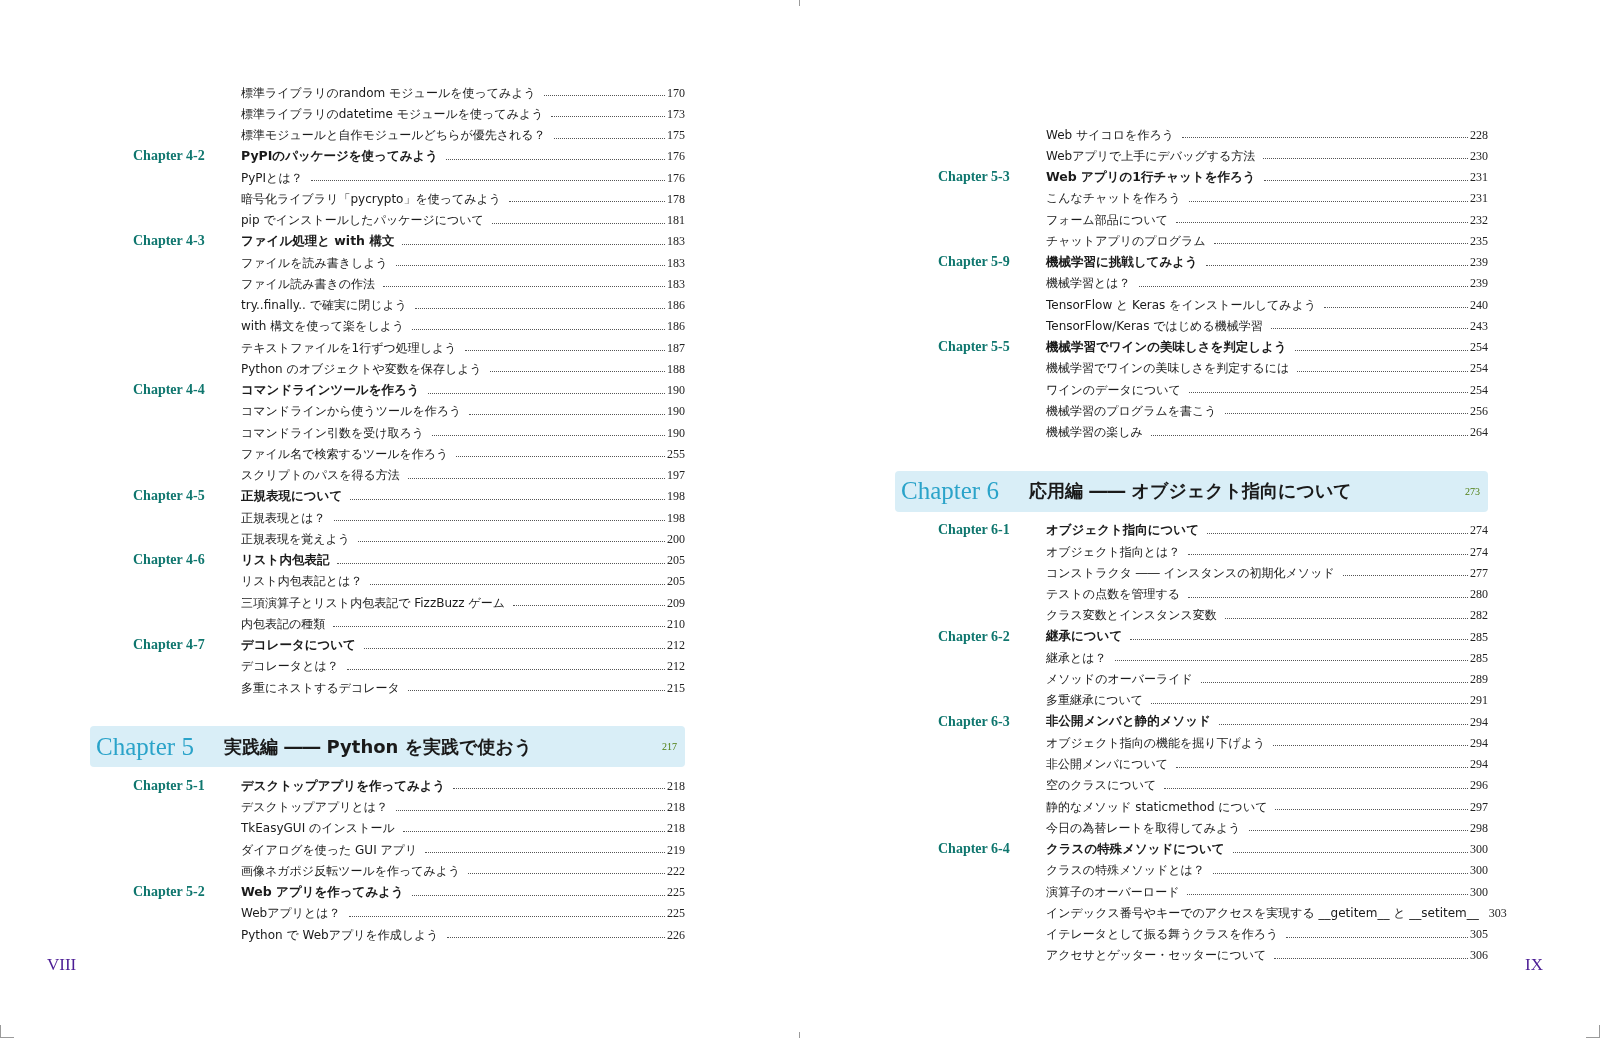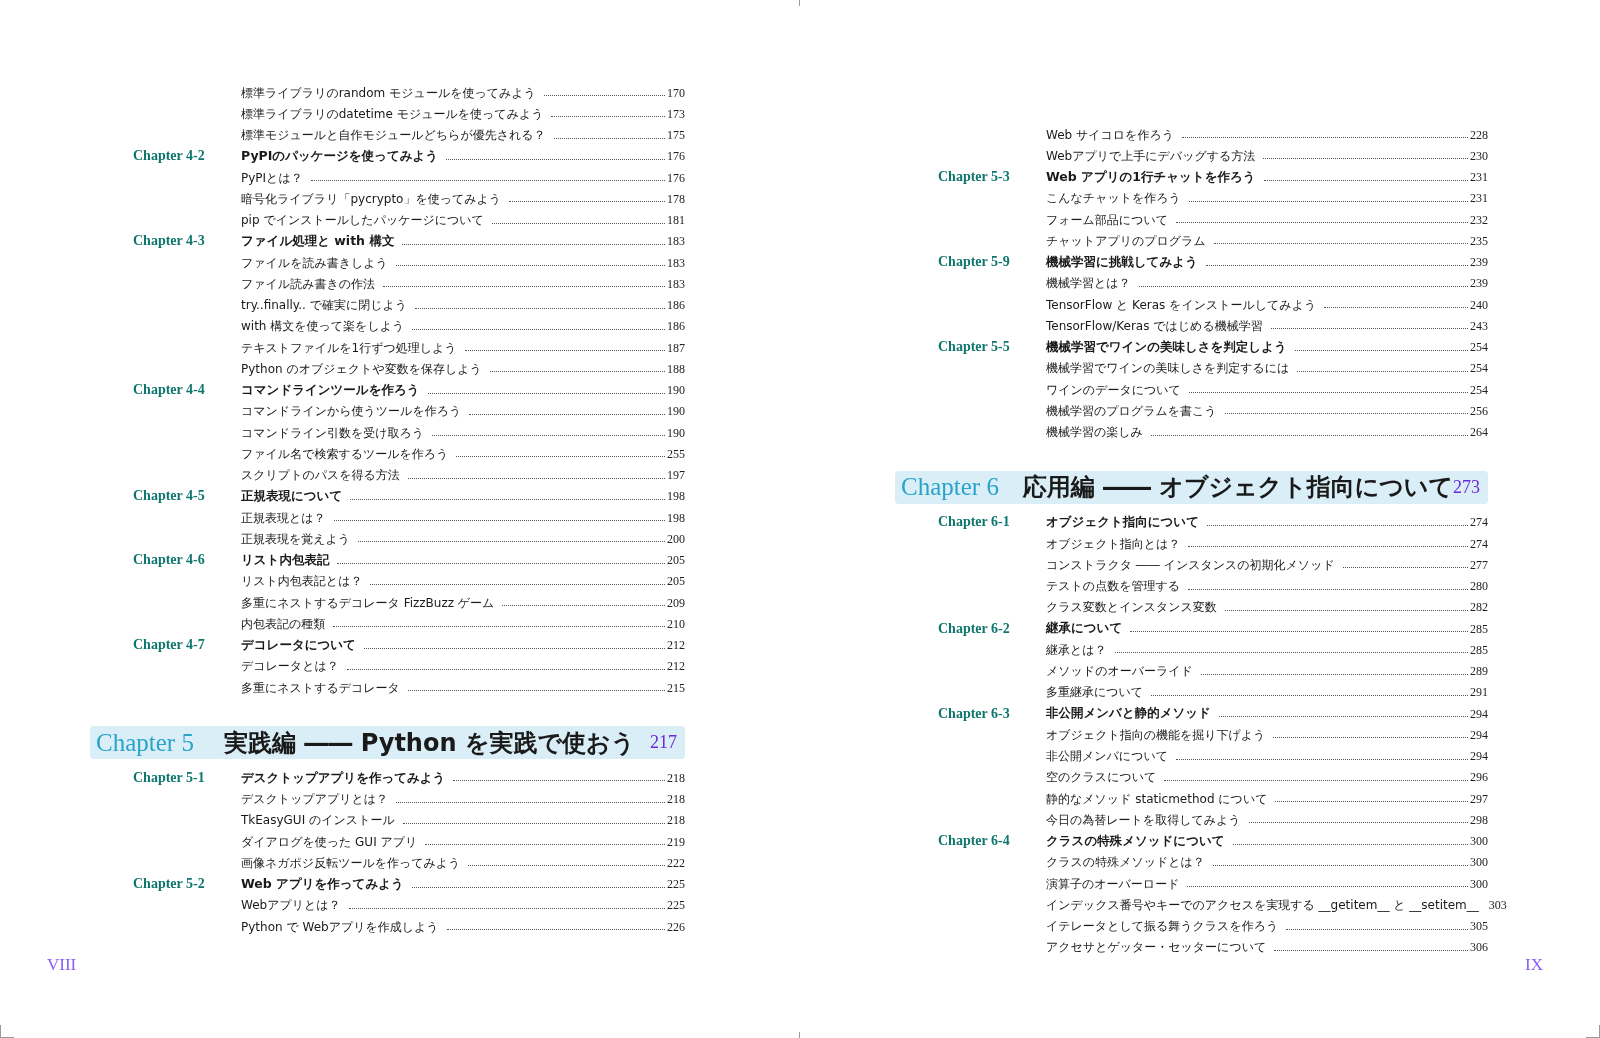--- a/index.html
+++ b/index.html
@@ -37,36 +37,36 @@
       width: 132px; margin-left: 40px; margin-right: -24px;
       font-family: "Liberation Serif", "DejaVu Serif", serif;
       font-weight: bold; font-size: 14px; color: #0f766e;
       white-space: nowrap;
     }
     .page-right .row.sec .chap { margin-left: 40px; }
     .row.sec .label { font-weight: bold; font-size: 12.5px; }
 
     .part {
       position: relative; display: flex; align-items: center;
-      height: 33px; background: #d9eef7; border-radius: 4px;
+      height: 41px; background: #d9eef7; border-radius: 4px;
       margin: 28px 0 8px -3px; padding: 0 8px 0 6px;
     }
     .part .chap {
       width: 128px; white-space: nowrap;
       font-family: "Liberation Serif", "DejaVu Serif", serif;
       font-size: 25px; color: #2aa3c9;
     }
-    .part .title { flex: 1; font-weight: bold; font-size: 24px; white-space: nowrap; }
+    .part .title { flex: 1; font-weight: bold; font-size: 18px; white-space: nowrap; }
     .part .num {
-      font-family: "Liberation Serif", "DejaVu Serif", serif; font-size: 18px; color: #6d28d9;
+      font-family: "Liberation Serif", "DejaVu Serif", serif; font-size: 10px; color: #4d7c0f;
     }
 
     .folio {
       position: absolute; top: 955px;
-      font-family: "Liberation Serif", "DejaVu Serif", serif; font-size: 17px; color: #8b5cf6;
+      font-family: "Liberation Serif", "DejaVu Serif", serif; font-size: 17px; color: #4c1d95;
     }
     .page-left .folio { left: 47px; }
     .page-right .folio { right: 57px; }
 
     .crop { position: absolute; background: #9a9a9a; }
   </style>
 </head>
 <body>
 
 <div class="spread">
@@ -191,21 +191,21 @@
           <span class="label">リスト内包表記</span>
           <span class="leader"></span>
           <span class="num">205</span>
         </div>
         <div class="row sub">
           <span class="label">リスト内包表記とは？</span>
           <span class="leader"></span>
           <span class="num">205</span>
         </div>
         <div class="row sub">
-          <span class="label">多重にネストするデコレータ FizzBuzz ゲーム</span>
+          <span class="label">三項演算子とリスト内包表記で FizzBuzz ゲーム</span>
           <span class="leader"></span>
           <span class="num">209</span>
         </div>
         <div class="row sub">
           <span class="label">内包表記の種類</span>
           <span class="leader"></span>
           <span class="num">210</span>
         </div>
         <div class="row sec">
           <span class="chap">Chapter 4-7</span>

